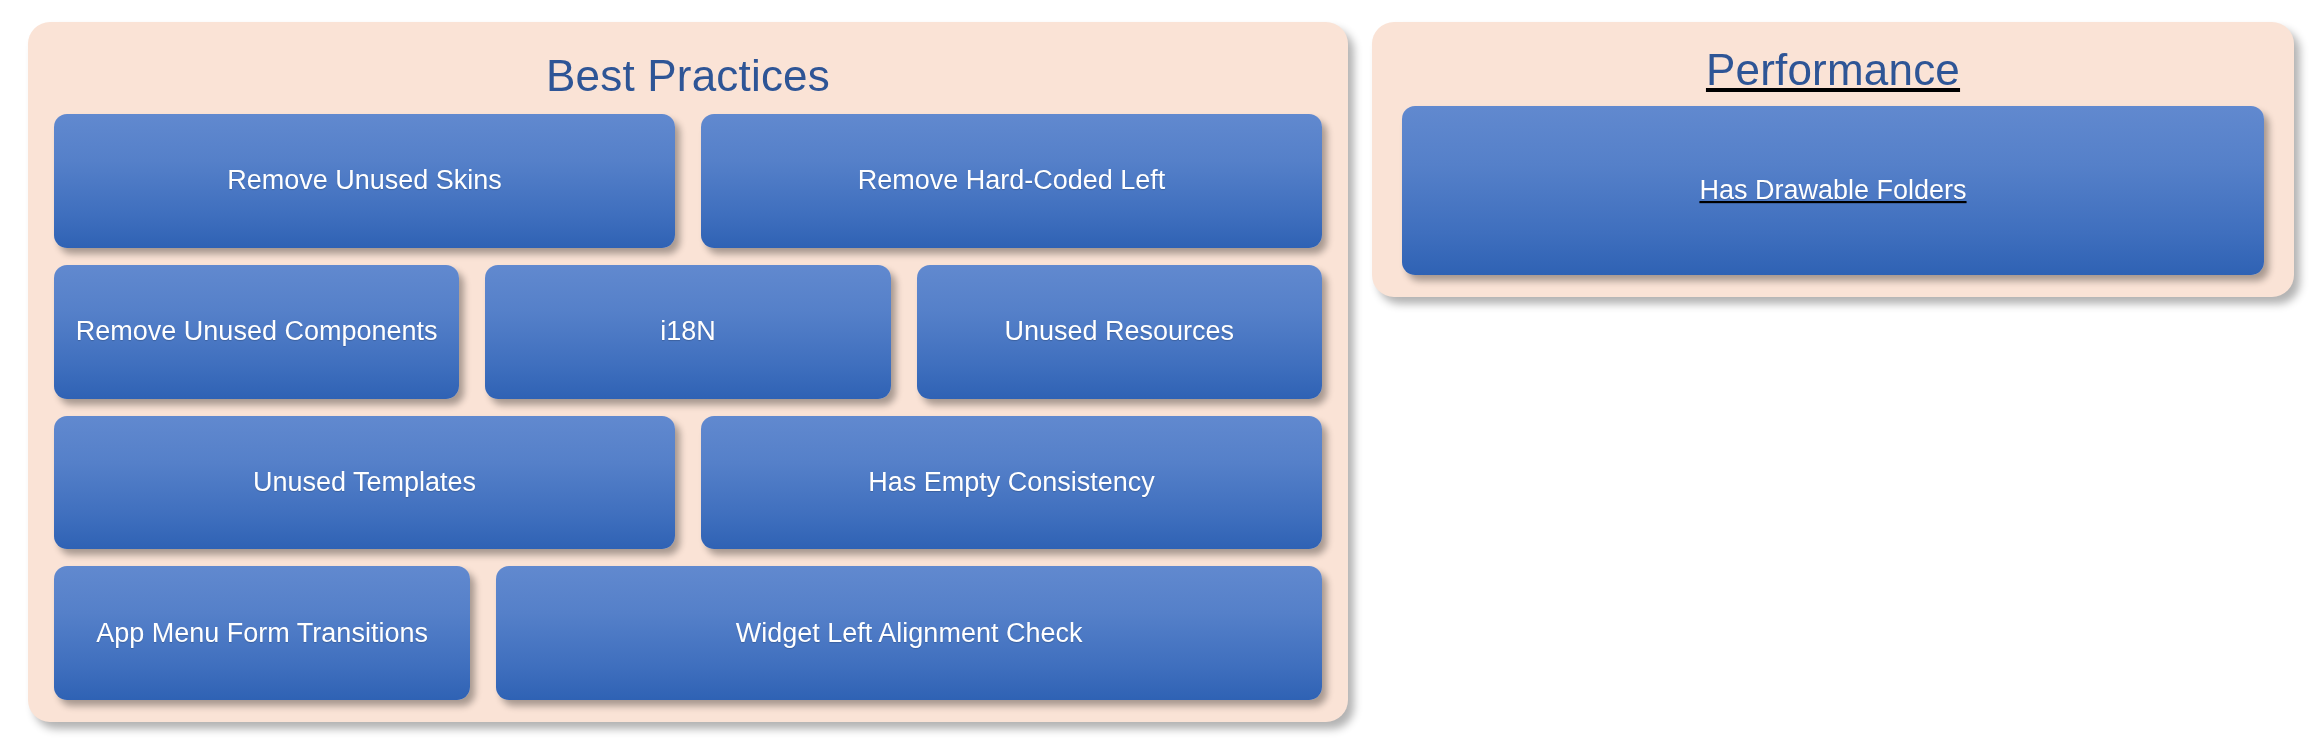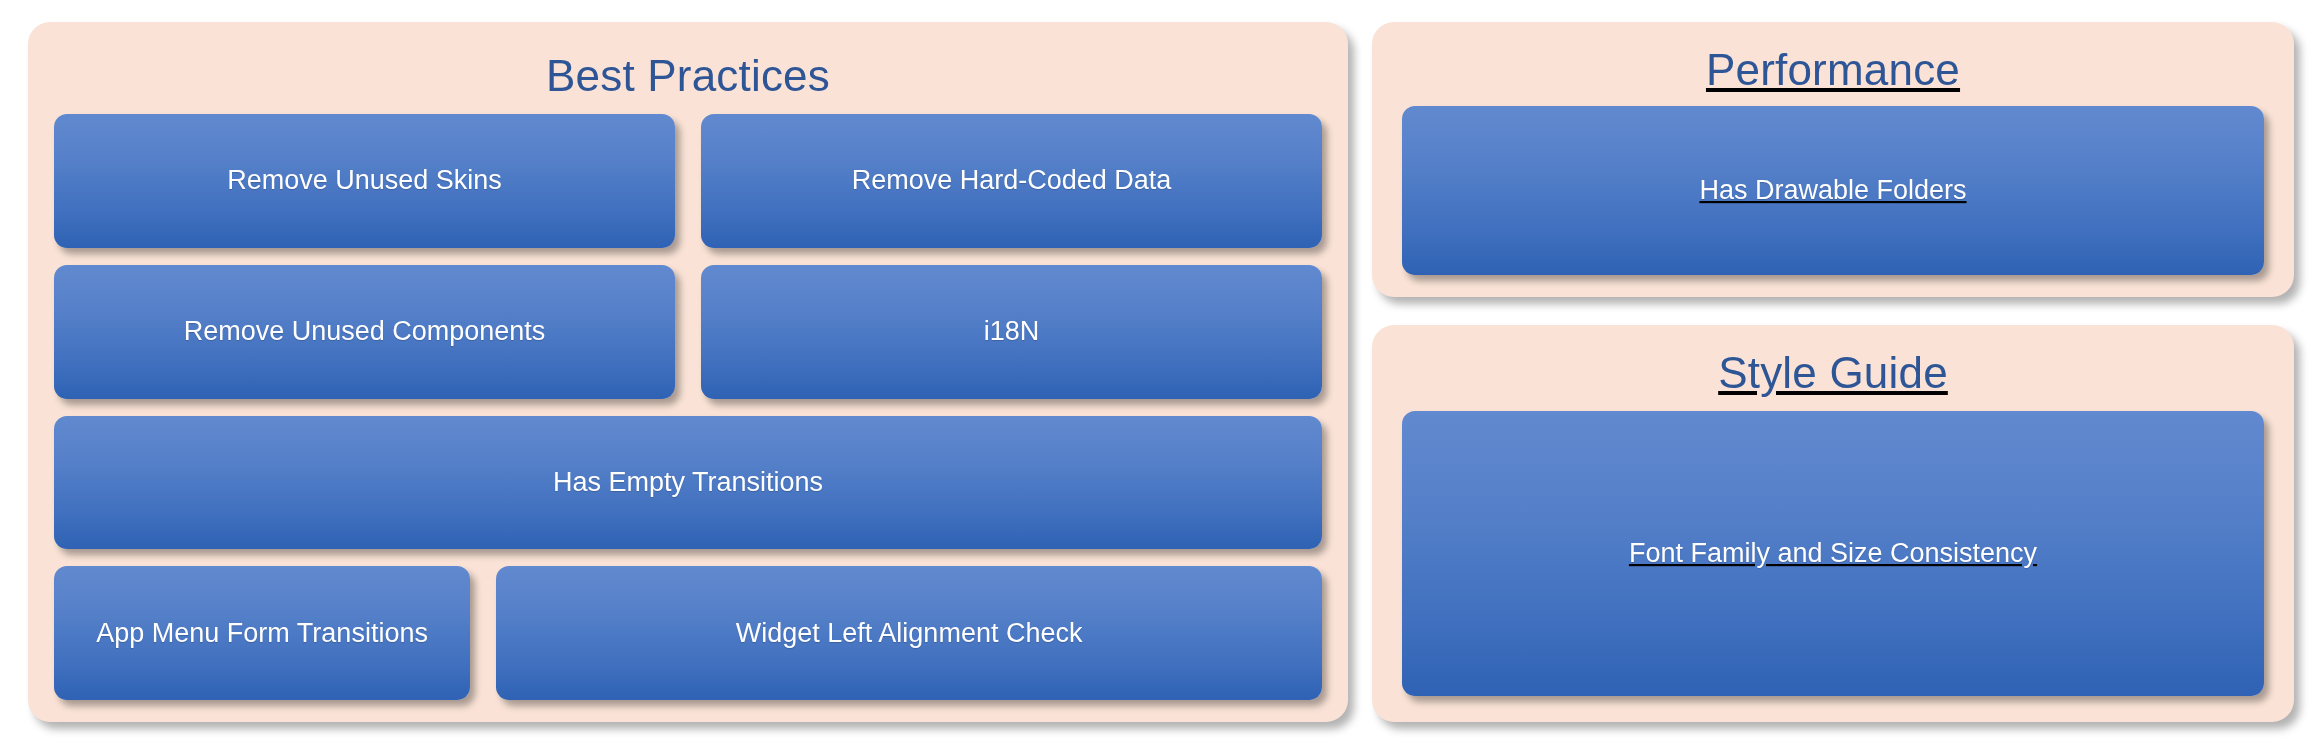--- a/index.html
+++ b/index.html
@@ -138,36 +138,42 @@
   <section class="panel panel-best">
     <h1 class="panel-title">Best Practices</h1>
 
     <div class="grid-rows">
 
       <div class="grid-row">
         <button class="chip">
           <span class="chip-label">Remove Unused Skins</span>
         </button>
         <button class="chip">
-          <span class="chip-label">Remove Hard-Coded Data</span>
+          <span class="chip-label">Remove Hard-Coded Left</span>
         </button>
       </div>
 
       <div class="grid-row">
         <button class="chip">
           <span class="chip-label">Remove Unused Components</span>
         </button>
         <button class="chip">
           <span class="chip-label">i18N</span>
         </button>
-      </div>
-
-      <div class="grid-row">
-        <button class="chip">
-          <span class="chip-label">Has Empty Transitions</span>
+        <button class="chip">
+          <span class="chip-label">Unused Resources</span>
+        </button>
+      </div>
+
+      <div class="grid-row">
+        <button class="chip">
+          <span class="chip-label">Unused Templates</span>
+        </button>
+        <button class="chip">
+          <span class="chip-label">Has Empty Consistency</span>
         </button>
       </div>
 
       <div class="grid-row">
         <button class="chip">
           <span class="chip-label">App Menu Form Transitions</span>
         </button>
         <button class="chip wide-2">
           <span class="chip-label">Widget Left Alignment Check</span>
         </button>
@@ -180,24 +186,16 @@
 
     <section class="panel panel-perf">
       <h1 class="panel-title">Performance</h1>
       <div class="stack">
         <button class="chip">
           <span class="chip-label">Has Drawable Folders</span>
         </button>
       </div>
     </section>
 
-    <section class="panel panel-style">
-      <h1 class="panel-title">Style Guide</h1>
-      <div class="stack">
-        <button class="chip">
-          <span class="chip-label">Font Family and Size Consistency</span>
-        </button>
-      </div>
-    </section>
 
   </div>
 
 </div>
 
 </body></html>

